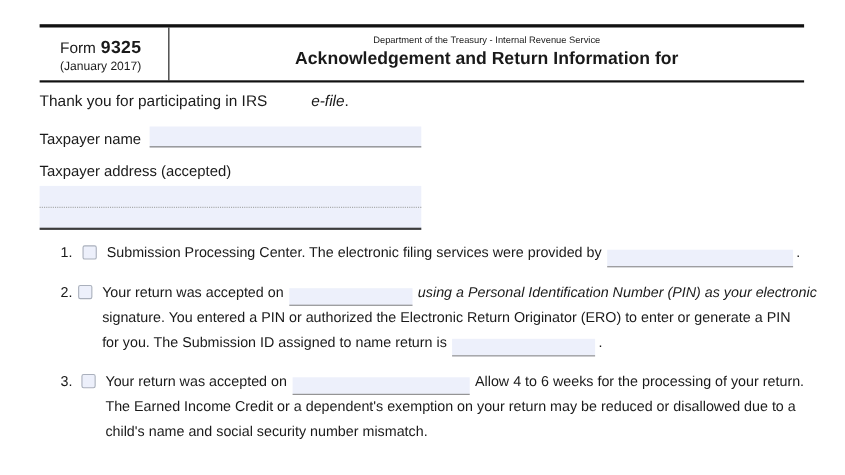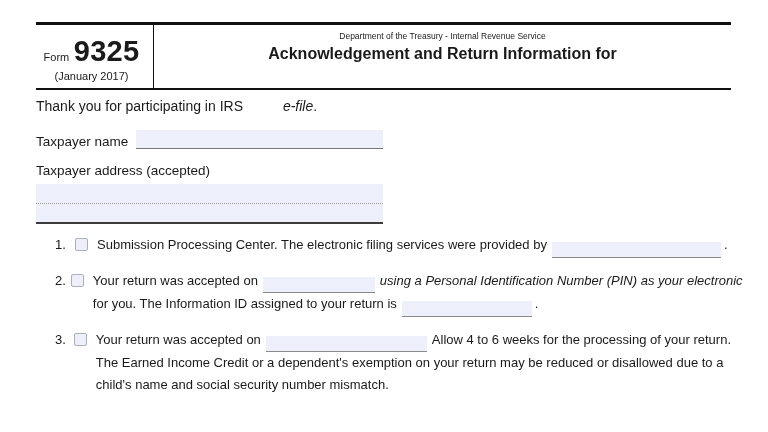--- a/index.html
+++ b/index.html
@@ -14,22 +14,22 @@
 
   
   .header-box{
     display:flex; align-items:stretch;
     border-top:3px solid #111; border-bottom:2px solid #111;
   }
   .form-cell{
     width:118px; border-right:1.5px solid #111;
     text-align:center; padding:10px 6px 6px 0;
   }
-  .form-word{ font-size:11px; }
-  .form-number{ font-size:29px; font-weight:bold; letter-spacing:.3px; }
+  .form-word{ font-size:14px; }
+  .form-number{ font-size:16px; font-weight:bold; letter-spacing:.3px; }
   .revision{ font-size:11px; margin-top:2px; }
   .title-cell{ flex:1; text-align:center; padding:6px 4px 8px; }
   .dept{ font-size:8.5px; margin-bottom:3px; }
   .title{ font-size:16px; font-weight:bold; line-height:19px; }
 
   
   .intro{ margin-top:8px; font-size:14px; }
   .intro .ital{ font-style:italic;margin-left:36px; }
 
   
@@ -105,21 +105,22 @@
       <div class="item-lines">
         <div class="item-line"><span style="margin-right: 2px;">Submission Processing Center. The electronic filing services were provided by</span><input class="blank w169" type="text" value="" style=""><span>.</span></div>
       </div>
     </div>
 
     <div class="item">
       <span class="item-num">2.</span>
       <span class="checkbox"></span>
       <div class="item-lines">
         <div class="item-line"><span style="margin-right: 2px;">Your return was accepted on</span><input class="blank w112" type="text" value="" style=""><span style="margin-left: 2px; font-style: italic;">using a Personal Identification Number (PIN) as your electronic</span></div>
-        <div class="item-line"><span style="margin-right: 2px;">for you. The Information ID assigned to your return is</span><input class="blank w130" type="text" value="" style=""><span>.</span></div>
+        <div class="item-line"><span>signature. You entered a PIN or authorized the Electronic Return Originator (ERO) to enter or generate a PIN</span></div>
+        <div class="item-line"><span style="margin-right: 2px;">for you. The Submission ID assigned to name return is</span><input class="blank w130" type="text" value="" style=""><span>.</span></div>
       </div>
     </div>
 
     <div class="item">
       <span class="item-num">3.</span>
       <span class="checkbox"></span>
       <div class="item-lines">
         <div class="item-line"><span style="margin-right: 2px;">Your return was accepted on</span><input class="blank w161" type="text" value="" style=""><span style="margin-left: 2px;">Allow 4 to 6 weeks for the processing of your return.</span></div>
         <div class="item-line"><span>The Earned Income Credit or a dependent's exemption on your return may be reduced or disallowed due to a</span></div>
         <div class="item-line"><span>child's name and social security number mismatch.</span></div>

